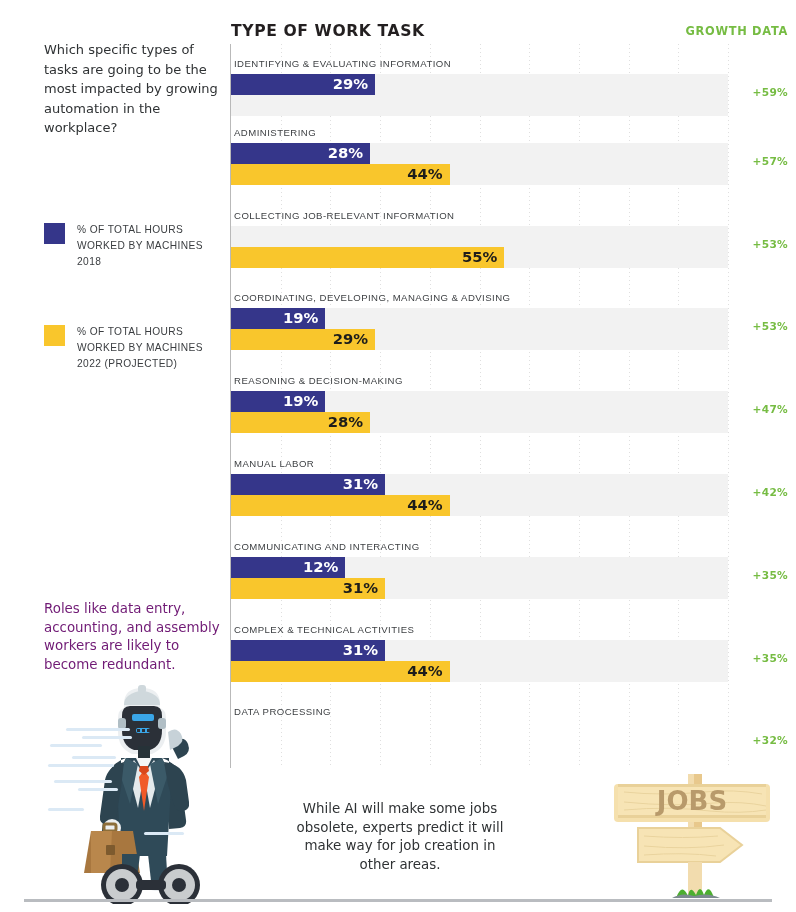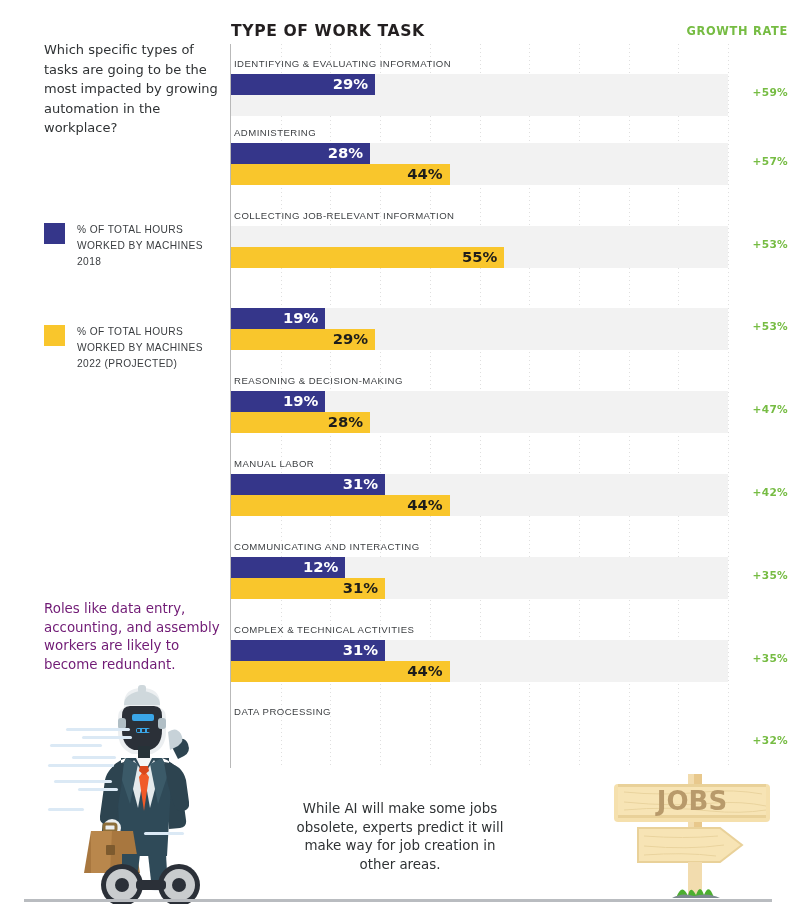--- a/index.html
+++ b/index.html
@@ -124,21 +124,21 @@
 2022  (PROJECTED)</span>
       </div>
     </div>
 
     <div class="note">Roles like data entry, accounting, and assembly workers are likely to become redundant.</div>
   </div>
 
   <div class="chart-wrap">
     <div class="chart-header">
       <div class="chart-title">TYPE OF WORK TASK</div>
-      <div class="growth-header">GROWTH RATE</div>
+      <div class="growth-header">GROWTH DATA</div>
     </div>
 
     <div class="plot">
       <div class="gridlines" id="gridlines">
           <div class="gridline" style="left: 49.7px;"></div>
           <div class="gridline" style="left: 99.4px;"></div>
           <div class="gridline" style="left: 149.1px;"></div>
           <div class="gridline" style="left: 198.8px;"></div>
           <div class="gridline" style="left: 248.5px;"></div>
           <div class="gridline" style="left: 298.2px;"></div>
@@ -173,20 +173,21 @@
           <div class="row" style="top: 165.6px;">
             <div class="row-label">COLLECTING JOB-RELEVANT INFORMATION</div>
             <div class="track">
               <div class="bar gold" style="width: 273.35px;">
                 <span class="bar-val">55%</span>
               </div>
             </div>
             <div class="growth">+53%</div>
           </div>
           <div class="row" style="top: 248.4px;">
+            <div class="row-label">COORDINATING, DEVELOPING, MANAGING &amp; ADVISING</div>
             <div class="track">
               <div class="bar navy" style="width: 94.43px;">
                 <span class="bar-val">19%</span>
               </div>
               <div class="bar gold" style="width: 144.13px;">
                 <span class="bar-val">29%</span>
               </div>
             </div>
             <div class="growth">+53%</div>
           </div>

